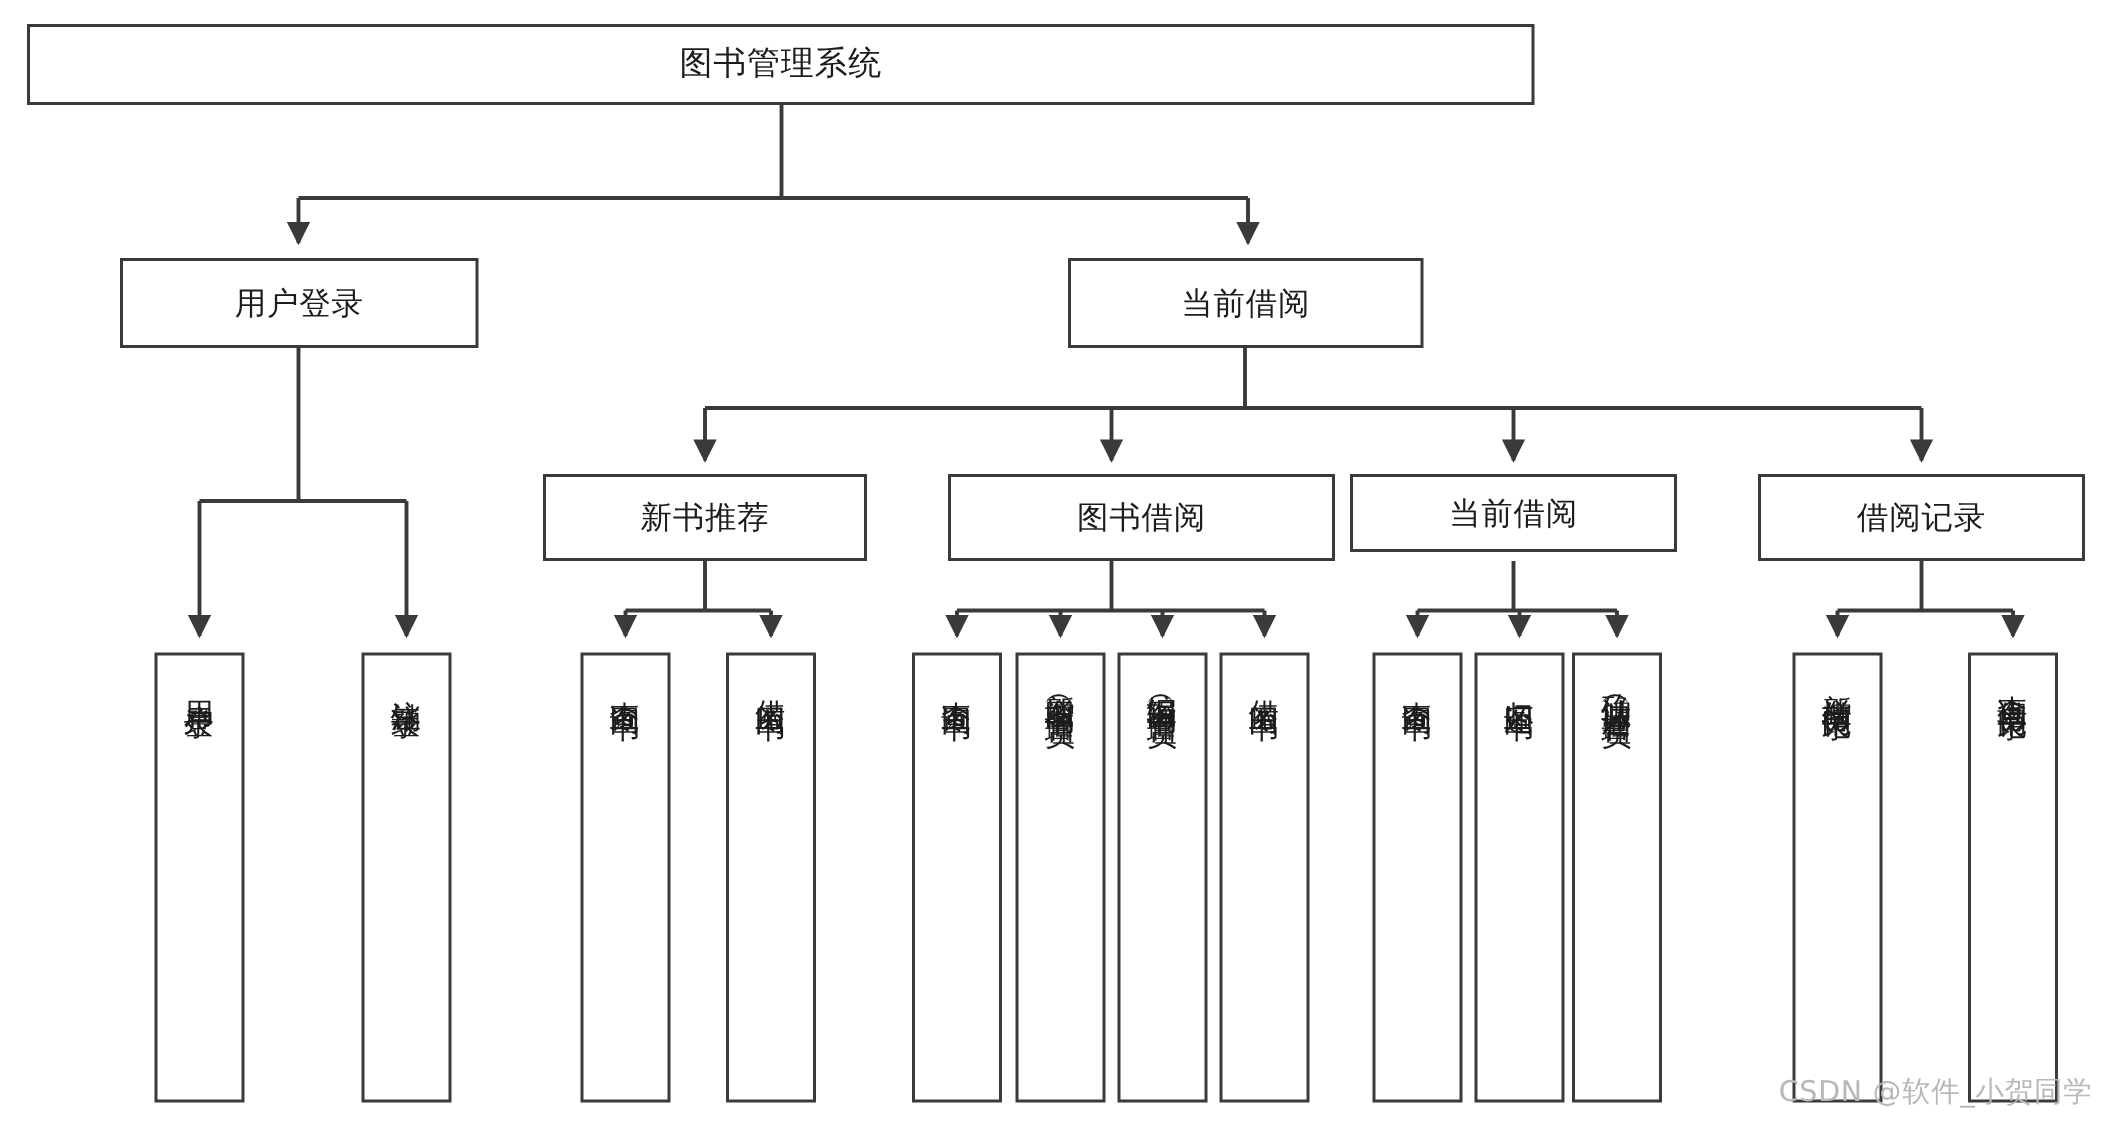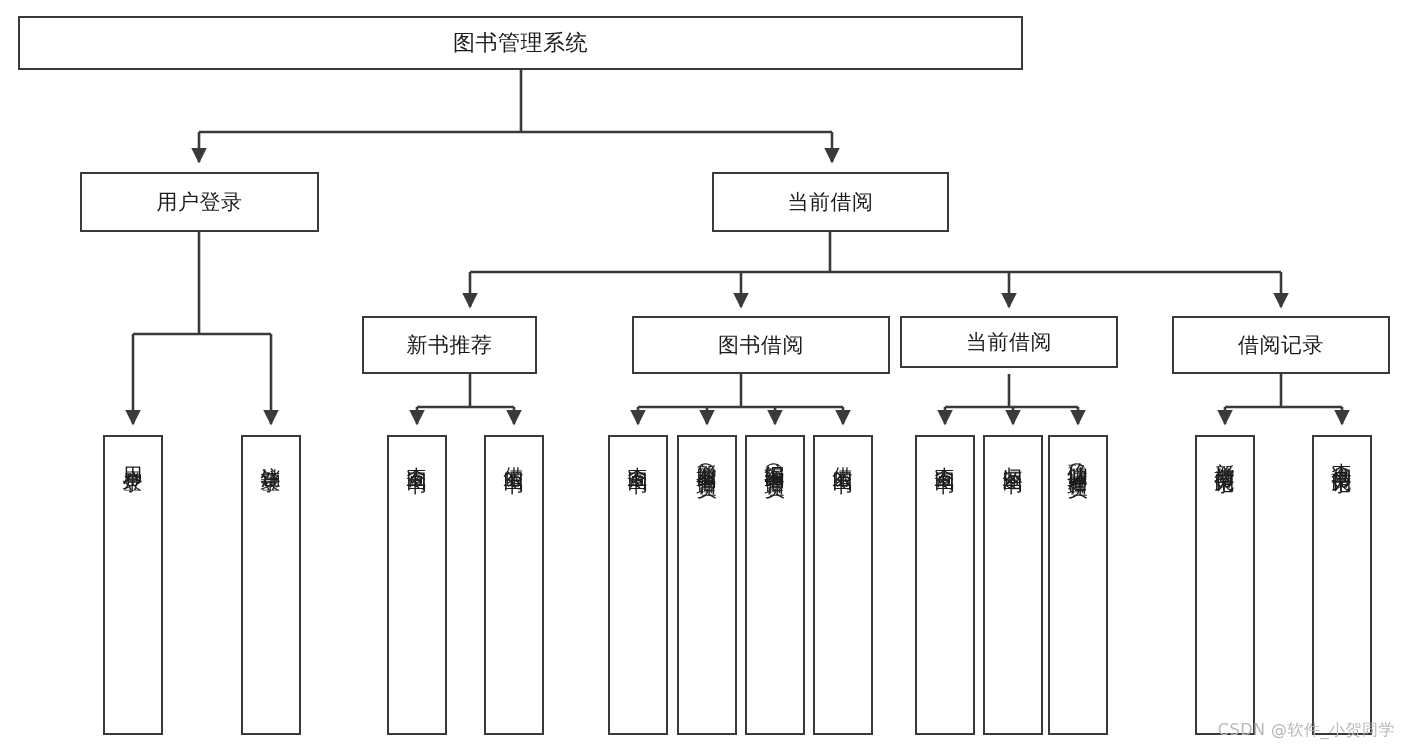--- a/index.html
+++ b/index.html
@@ -57,21 +57,21 @@
     line-height: 1.0;
     white-space: nowrap;
   }
   .node.vert.tall-pad {
     padding-top: 10px;
   }
   .watermark {
     position: absolute;
     right: 10px;
     bottom: 6px;
-    font-size: 16px;
+    font-size: 19px;
     color: #b8b8b8;
     white-space: nowrap;
     letter-spacing: 0.5px;
   }
 </style>
 </head>
 <body>
 
 <div id="canvas">
 
@@ -129,21 +129,21 @@
     <span class="label">图书管理系统</span>
   </div>
 
   <div class="node horiz" style="left:80px; top:172px; width:239px; height:60px;">
     <span class="label">用户登录</span>
   </div>
   <div class="node horiz" style="left:712px; top:172px; width:237px; height:60px;">
     <span class="label">当前借阅</span>
   </div>
 
-  <div class="node horiz" style="left:362px; top:316px; width:175px; height:58px;">
+  <div class="node horiz" style="left:362px; top:316px; width:216px; height:58px;">
     <span class="label">新书推荐</span>
   </div>
   <div class="node horiz" style="left:632px; top:316px; width:258px; height:58px;">
     <span class="label">图书借阅</span>
   </div>
   <div class="node horiz" style="left:900px; top:316px; width:218px; height:52px;">
     <span class="label">当前借阅</span>
   </div>
   <div class="node horiz" style="left:1172px; top:316px; width:218px; height:58px;">
     <span class="label">借阅记录</span>

